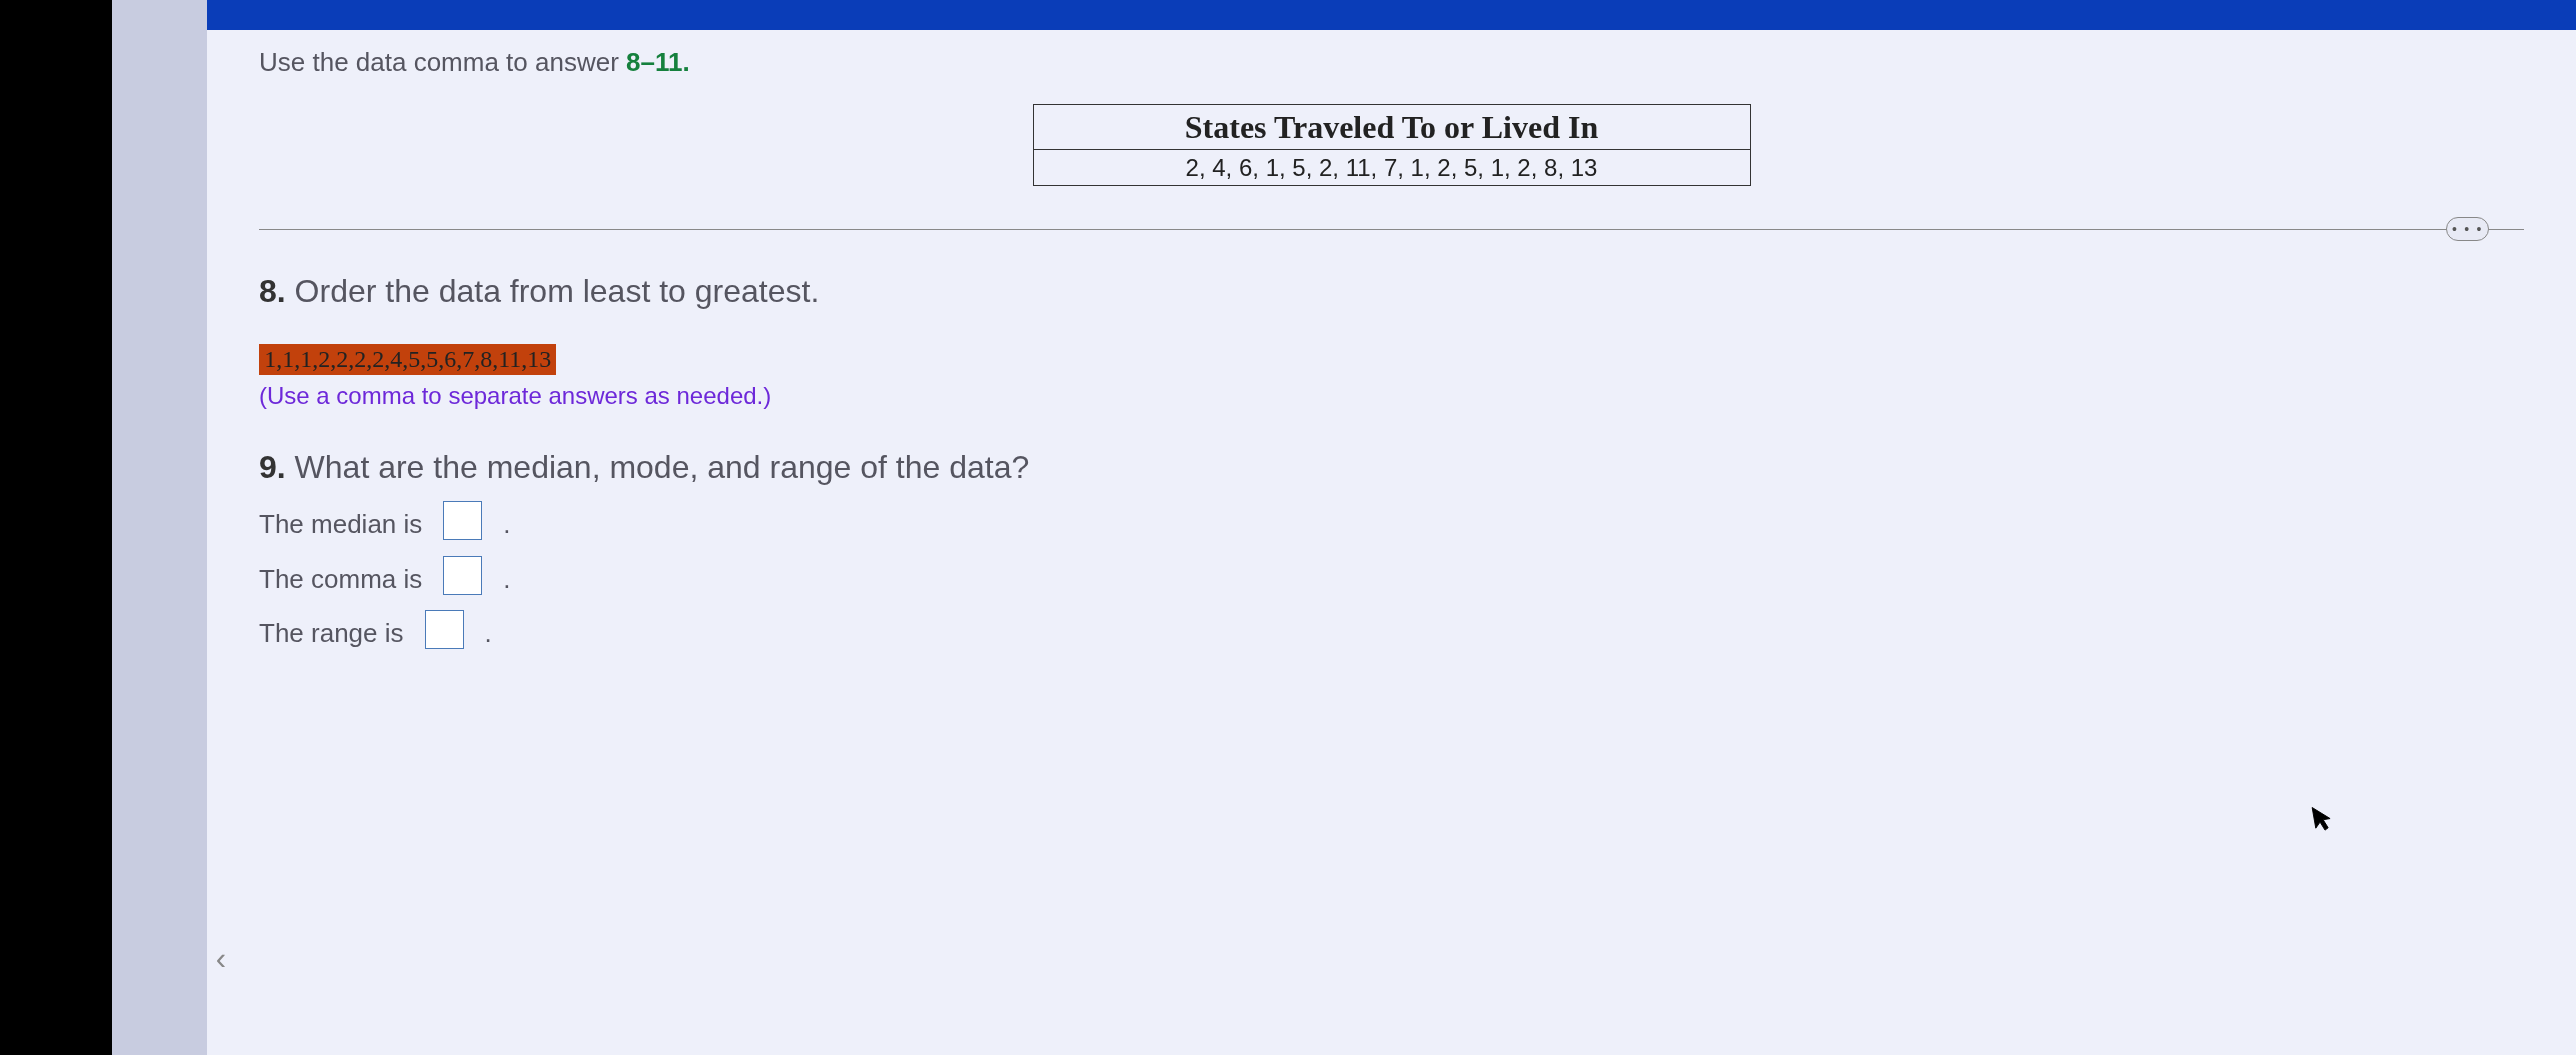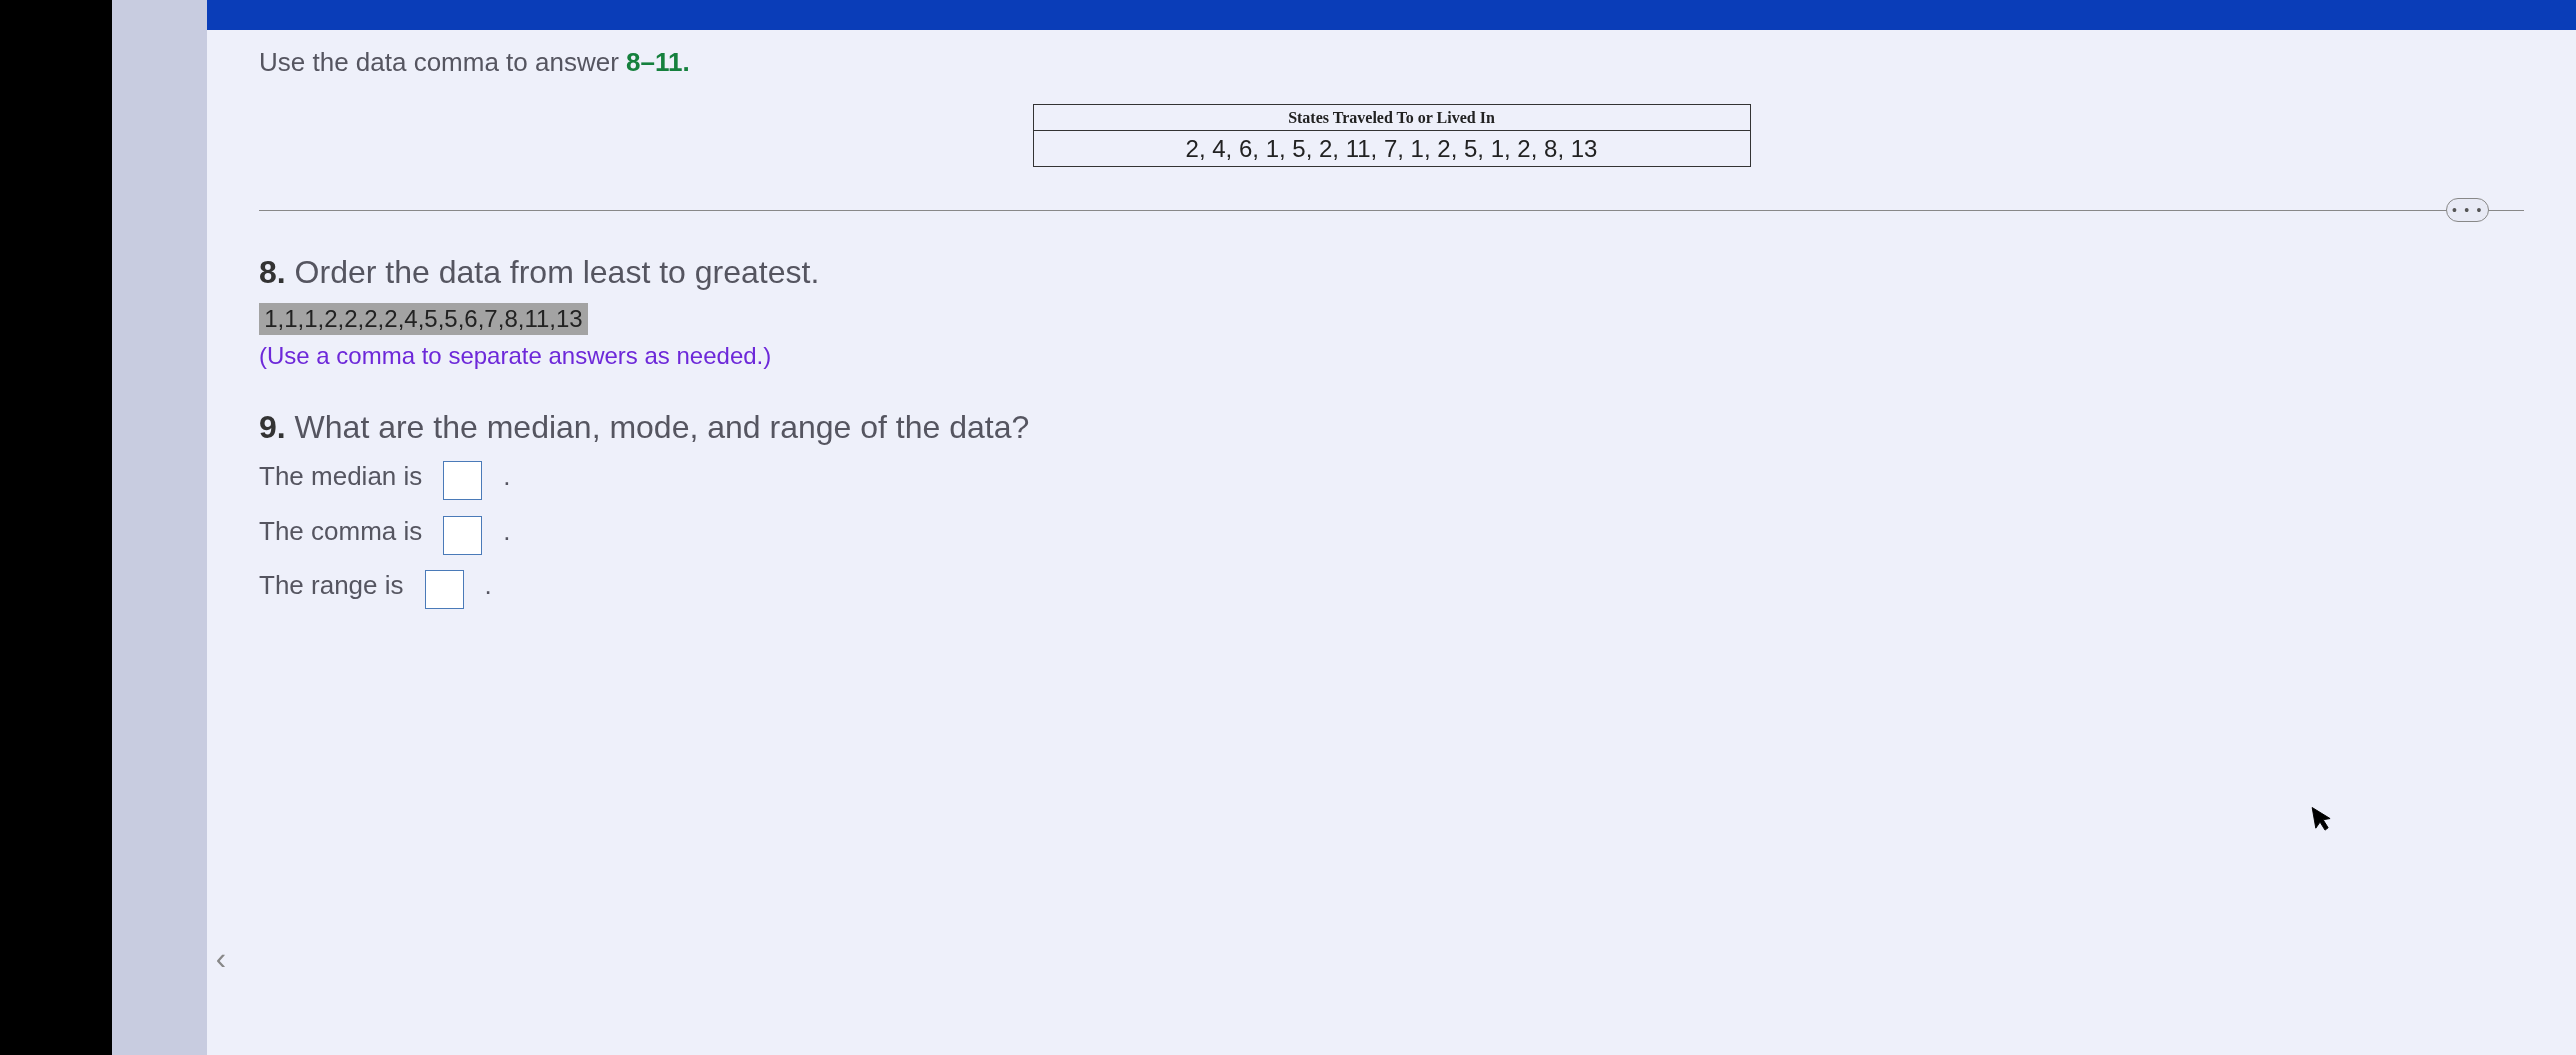--- a/index.html
+++ b/index.html
@@ -50,21 +50,21 @@
     .data-table {
       margin: 0 auto 17.3px auto;
       border-collapse: collapse;
       border: 1.7px solid #333;
       width: 718px;
     }
     .data-table th {
       border: 1.7px solid #333;
       padding: 3.5px 10.4px;
       font-weight: bold;
-      font-size: 16px;
+      font-size: 32px;
       color: #222;
       text-align: center;
       font-family: 'Times New Roman', serif;
     }
     .data-table td {
       border: 1.7px solid #333;
       padding: 3.5px 10.4px;
       font-size: 24px;
       color: #222;
       text-align: center;
@@ -99,35 +99,35 @@
     .question-num {
       font-weight: bold;
       color: #333;
     }
     .question-text {
       font-size: 32px;
       color: #555560;
     }
     .answer-highlighted {
       display: inline-block;
-      background: #a3a3a3;
+      background: #c2410c;
       padding: 1.7px 5.2px;
-      margin-top: 12px;
+      margin-top: 34px;
       font-size: 24px;
       color: #222;
-      font-family: Liberation Sans, sans-serif;
+      font-family: Liberation Serif, serif;
     }
     .hint-text {
       color: #6d28d9;
       font-size: 24px;
       margin-top: 7px;
     }
     .answer-row {
       display: flex;
-      align-items: flex-start;
+      align-items: flex-end;
       gap: 21px;
       margin-top: 15.6px;
       font-size: 26px;
       color: #555560;
     }
     .input-box {
       width: 39px;
       height: 39px;
       border: 1.7px solid #4a7ab8;
       background: #fff;

